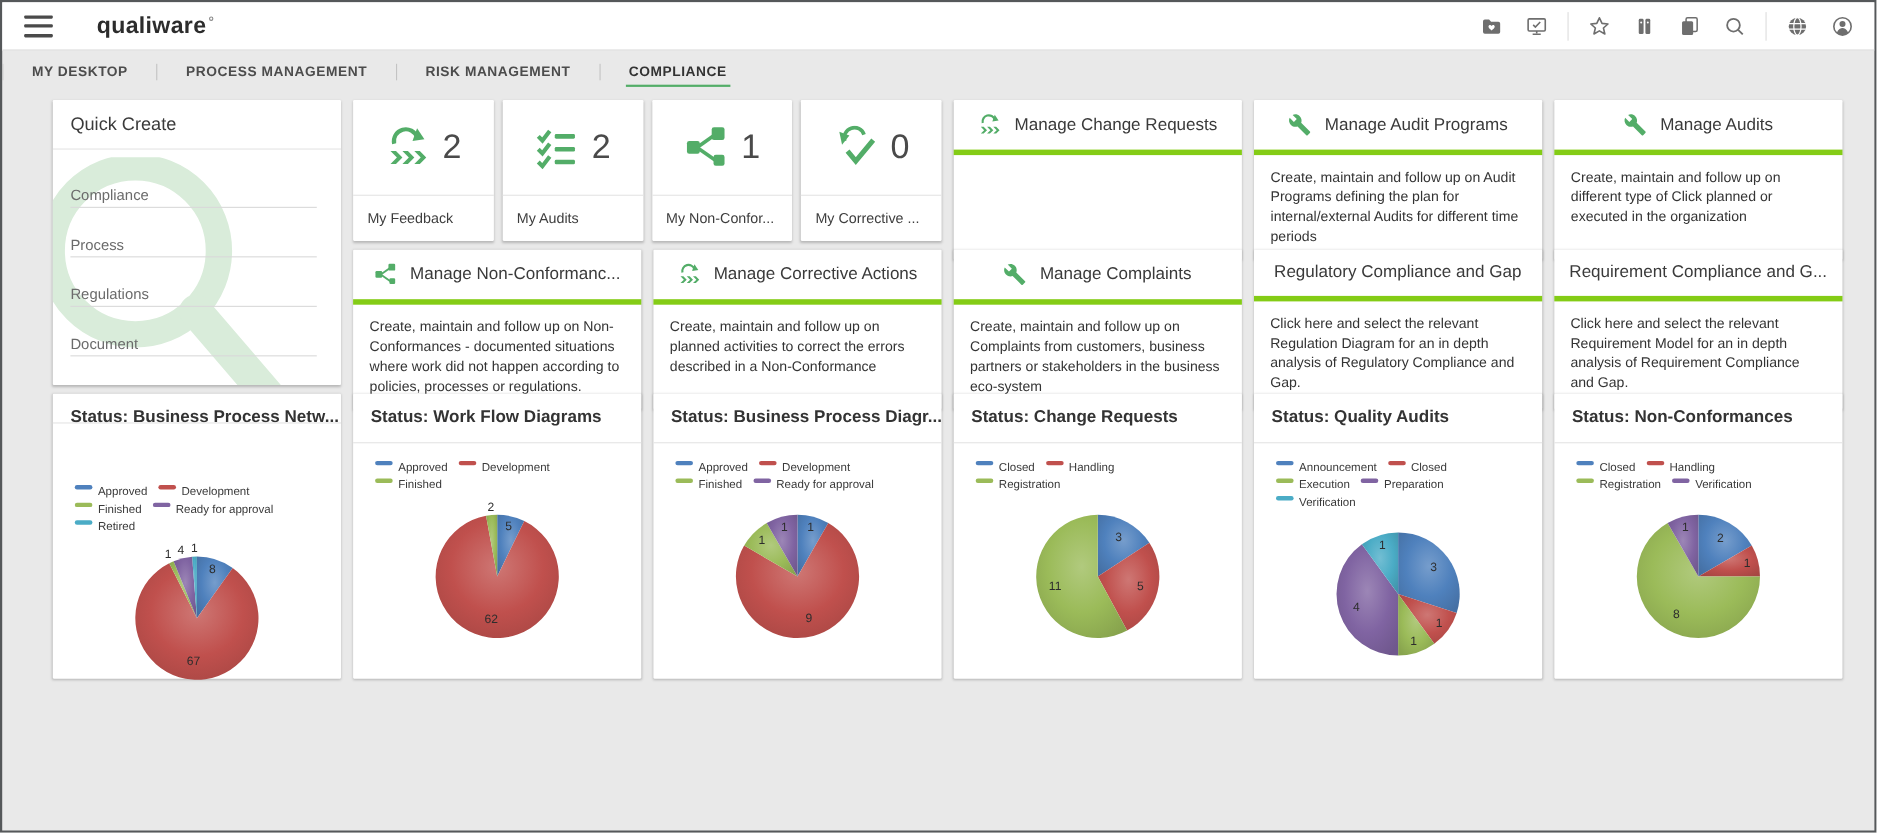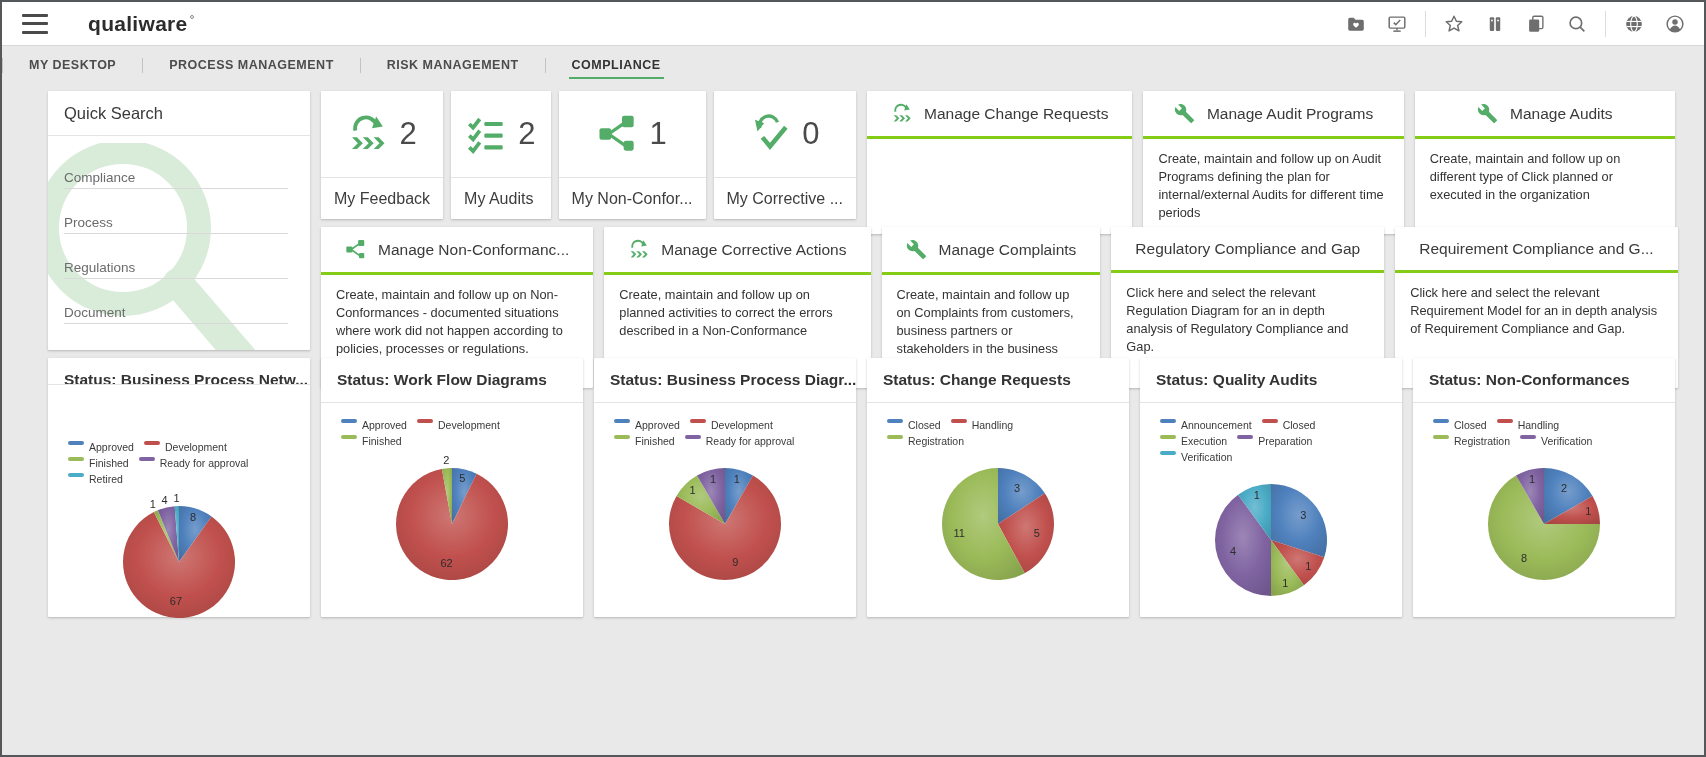--- a/index.html
+++ b/index.html
@@ -44,29 +44,29 @@
   .qs-input::placeholder { color:#6b6b6b; opacity:1; }
   .watermark { position:absolute; left:-35px; top:52px; z-index:0; pointer-events:none; }
   
   .stat-group { grid-column:2/4; grid-row:1; display:grid;
                 grid-template-columns:repeat(4,1fr); gap:8px; }
   .stat-card { display:flex; flex-direction:column; cursor:pointer; }
   .stat-top { flex:1; display:flex; align-items:center; justify-content:center;
               gap:12px; border-bottom:1px solid #e4e4e4; }
   .stat-count { font-size:31px; color:#4a4a4a; font-weight:500; }
   .stat-label { height:41px; display:flex; align-items:center; padding:0 13px;
-                font-size:16px; color:#3d3d3d; white-space:nowrap; overflow:hidden; }
+                font-size:13px; color:#3d3d3d; white-space:nowrap; overflow:hidden; }
   
   .manage-row1 { grid-column:4/7; grid-row:1; display:grid;
                  grid-template-columns:repeat(3,1fr); gap:11px; }
   .manage-row2 { grid-column:2/7; grid-row:2; display:grid;
                  grid-template-columns:repeat(5,1fr); gap:11px; }
   .manage-card { cursor:pointer; display:flex; flex-direction:column; }
   .mc-head { display:flex; align-items:center; justify-content:center; gap:12px;
-             padding:12px 24px; border-bottom:3px solid #84cc16; min-height:46px; }
+             padding:12px 14px; border-bottom:5px solid #84cc16; min-height:46px; }
   .mc-title { font-size:15.5px; font-weight:500; color:#3a3a3a; white-space:nowrap;
               overflow:hidden; text-overflow:ellipsis; }
   .mc-body { padding:11px 15px; font-size:12.8px; color:#333; line-height:1.42;
              text-align:left; }
   
   .status-card { grid-row:3; display:flex; flex-direction:column; cursor:pointer; }
   .sc-title { padding:13px 16px; font-size:15.5px; font-weight:700; color:#333;
               border-bottom:1px solid #e4e4e4; white-space:nowrap; overflow:hidden; }
   .sc-body { flex:1; display:flex; flex-direction:column; align-items:center;
              padding-top:16px; }
@@ -165,21 +165,21 @@
 
   <div class="main" id="main">
 
     <div class="card quick-search">
       <div class="watermark">
         <svg width="280" height="280">
           <circle cx="110" cy="85" r="76" fill="none" stroke="#d9ecda" stroke-width="24"></circle>
           <line x1="165" y1="140" x2="232" y2="218" stroke="#d9ecda" stroke-width="30" stroke-linecap="round"></line>
         </svg>
       </div>
-      <div class="qs-title">Quick Search</div>
+      <div class="qs-title">Quick Create</div>
       <div class="qs-fields" id="qs-fields">
           <input class="qs-input" type="text" placeholder="Compliance" style="">
           <input class="qs-input" type="text" placeholder="Process" style="">
           <input class="qs-input" type="text" placeholder="Regulations" style="">
           <input class="qs-input" type="text" placeholder="Document" style="">
         </div>
     </div>
 
     <div class="stat-group" id="stat-group">
         <div class="card stat-card">

